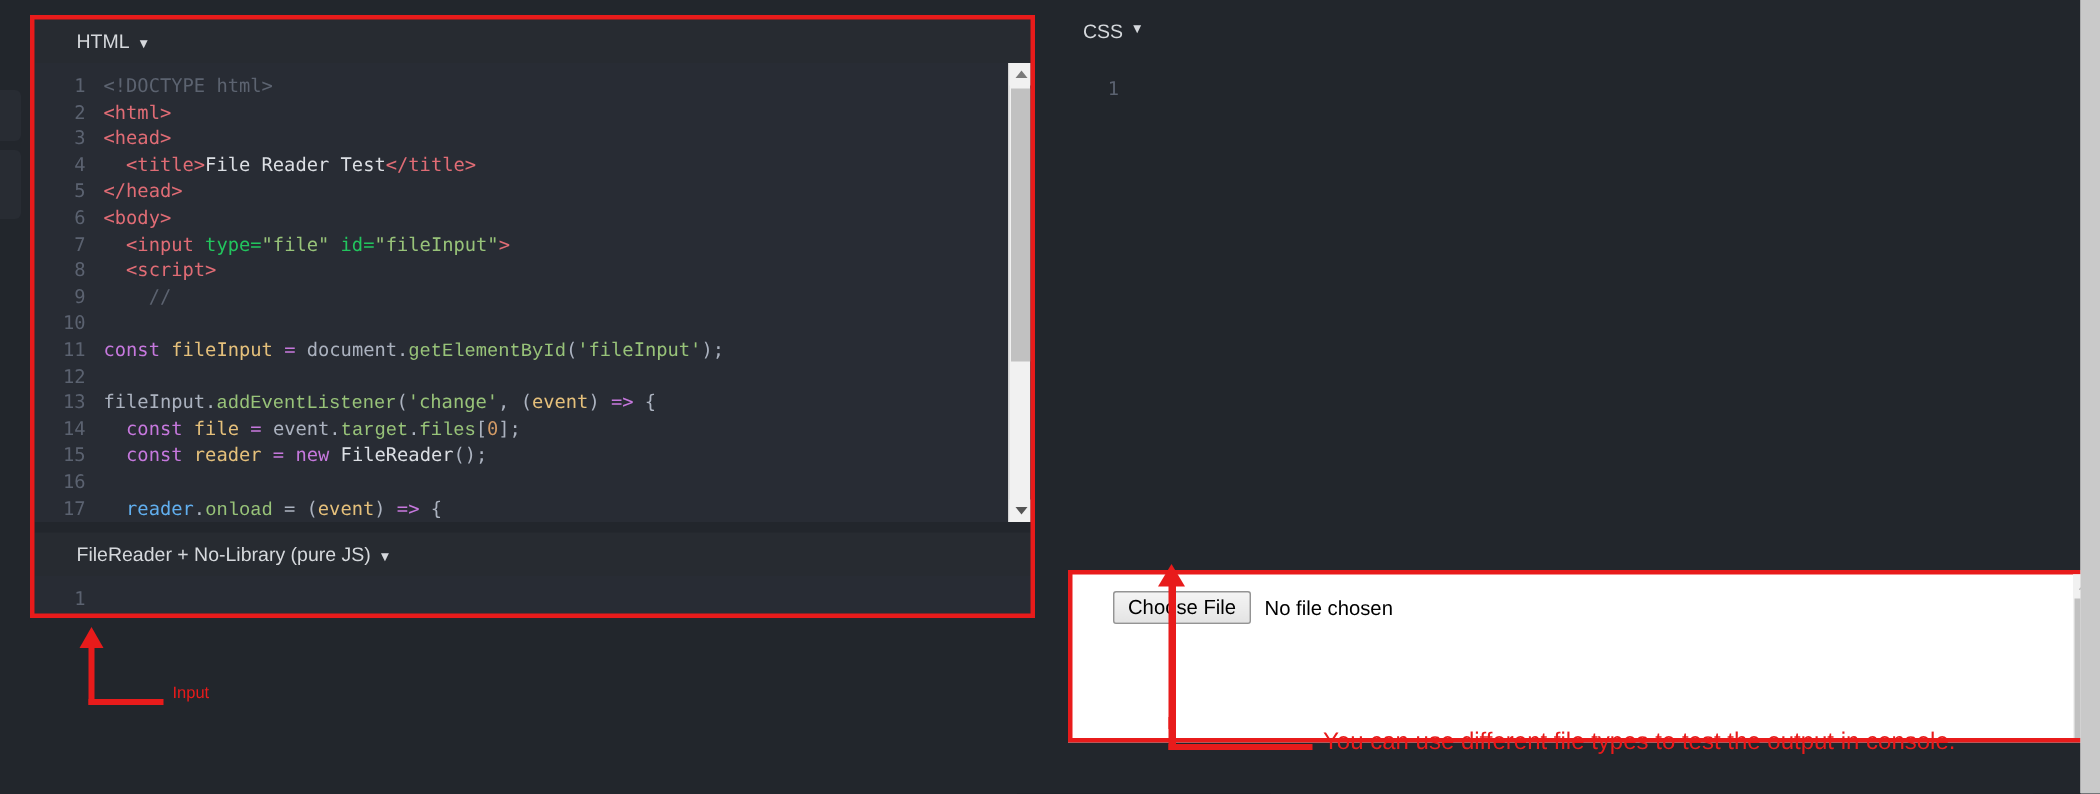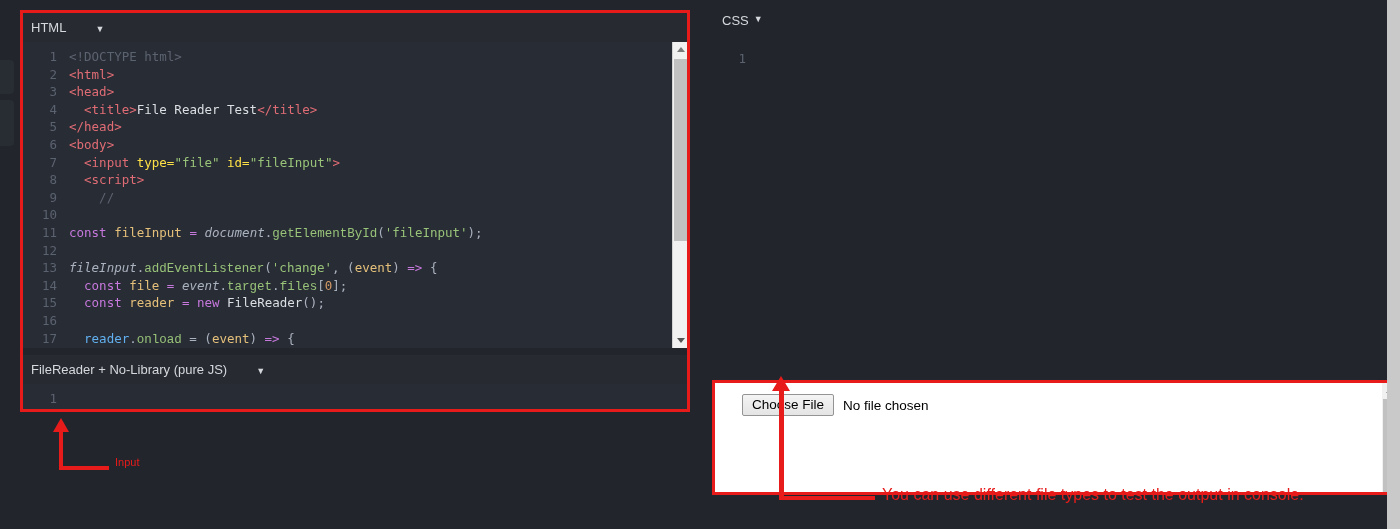--- a/index.html
+++ b/index.html
@@ -37,25 +37,24 @@
     position: absolute; left: 20px; top: 10px;
     width: 670px; height: 402px;
     border: 3px solid #e81b1b;
     pointer-events: none;
   }
 
   .pane-header {
     position: absolute;
     height: 29px;
     display: flex; align-items: center;
-    padding-left: 8px;
+    padding-left: 28px;
     color: #d5d8dc;
     font-size: 13px;
     background: #272b31;
-    gap: 24px;
   }
   .caret {
     display: inline-block;
     margin-left: 5px;
     font-size: 9px;
     color: #d5d8dc;
     transform: translateY(1px);
   }
 
   #html-header { left: 23px; top: 13px; width: 664px; }
@@ -85,31 +84,31 @@
     padding-right: 12px;
     color: #5b6270;
     user-select: none;
   }
   .lc { flex: 1 1 auto; color: #abb2bf; }
 
   
   .t-doctype { color: #5c6370; }
   .t-tag     { color: #e06c75; }
   .t-punc    { color: #abb2bf; }
-  .t-attr    { color: #fde047; }
+  .t-attr    { color: #22c55e; }
   .t-str     { color: #98c379; }
   .t-txt     { color: #dcdfe4; }
   .t-com     { color: #5c6370; }
   .t-kw      { color: #c678dd; }
   .t-var     { color: #e5c07b; }
   .t-fn      { color: #61afef; }
   .t-meth    { color: #98c379; font-family: Liberation Mono, monospace; }
   .t-op      { color: #c678dd; }
   .t-num     { color: #d19a66; }
-  .t-prop    { color: #abb2bf; font-style: italic; }
+  .t-prop    { color: #abb2bf; }
   .t-cls     { color: #dcdfe4; }
   .t-param   { color: #e5c07b; }
 
   
   #html-scroll {
     position: absolute; right: 0; top: 0;
     width: 15px; height: 306px;
     background: #f1f1f1;
     border-left: 1px solid #d3d3d3;
   }

